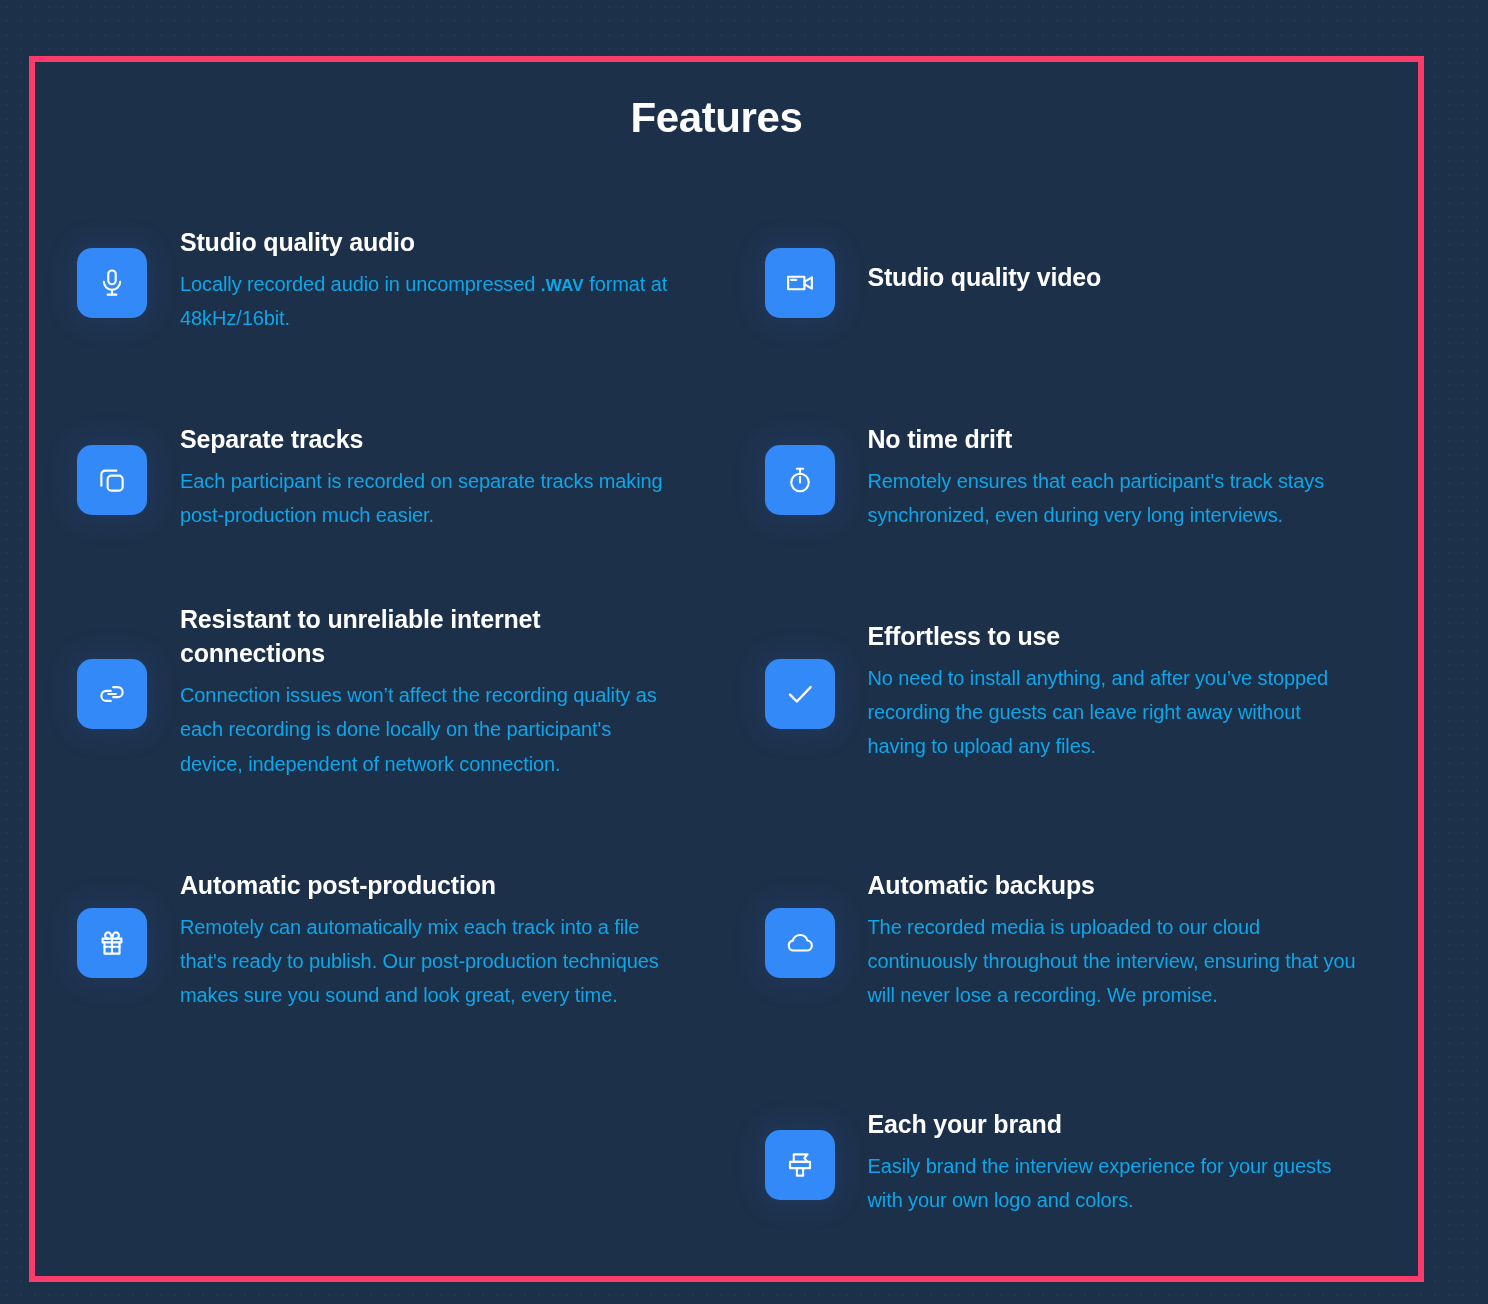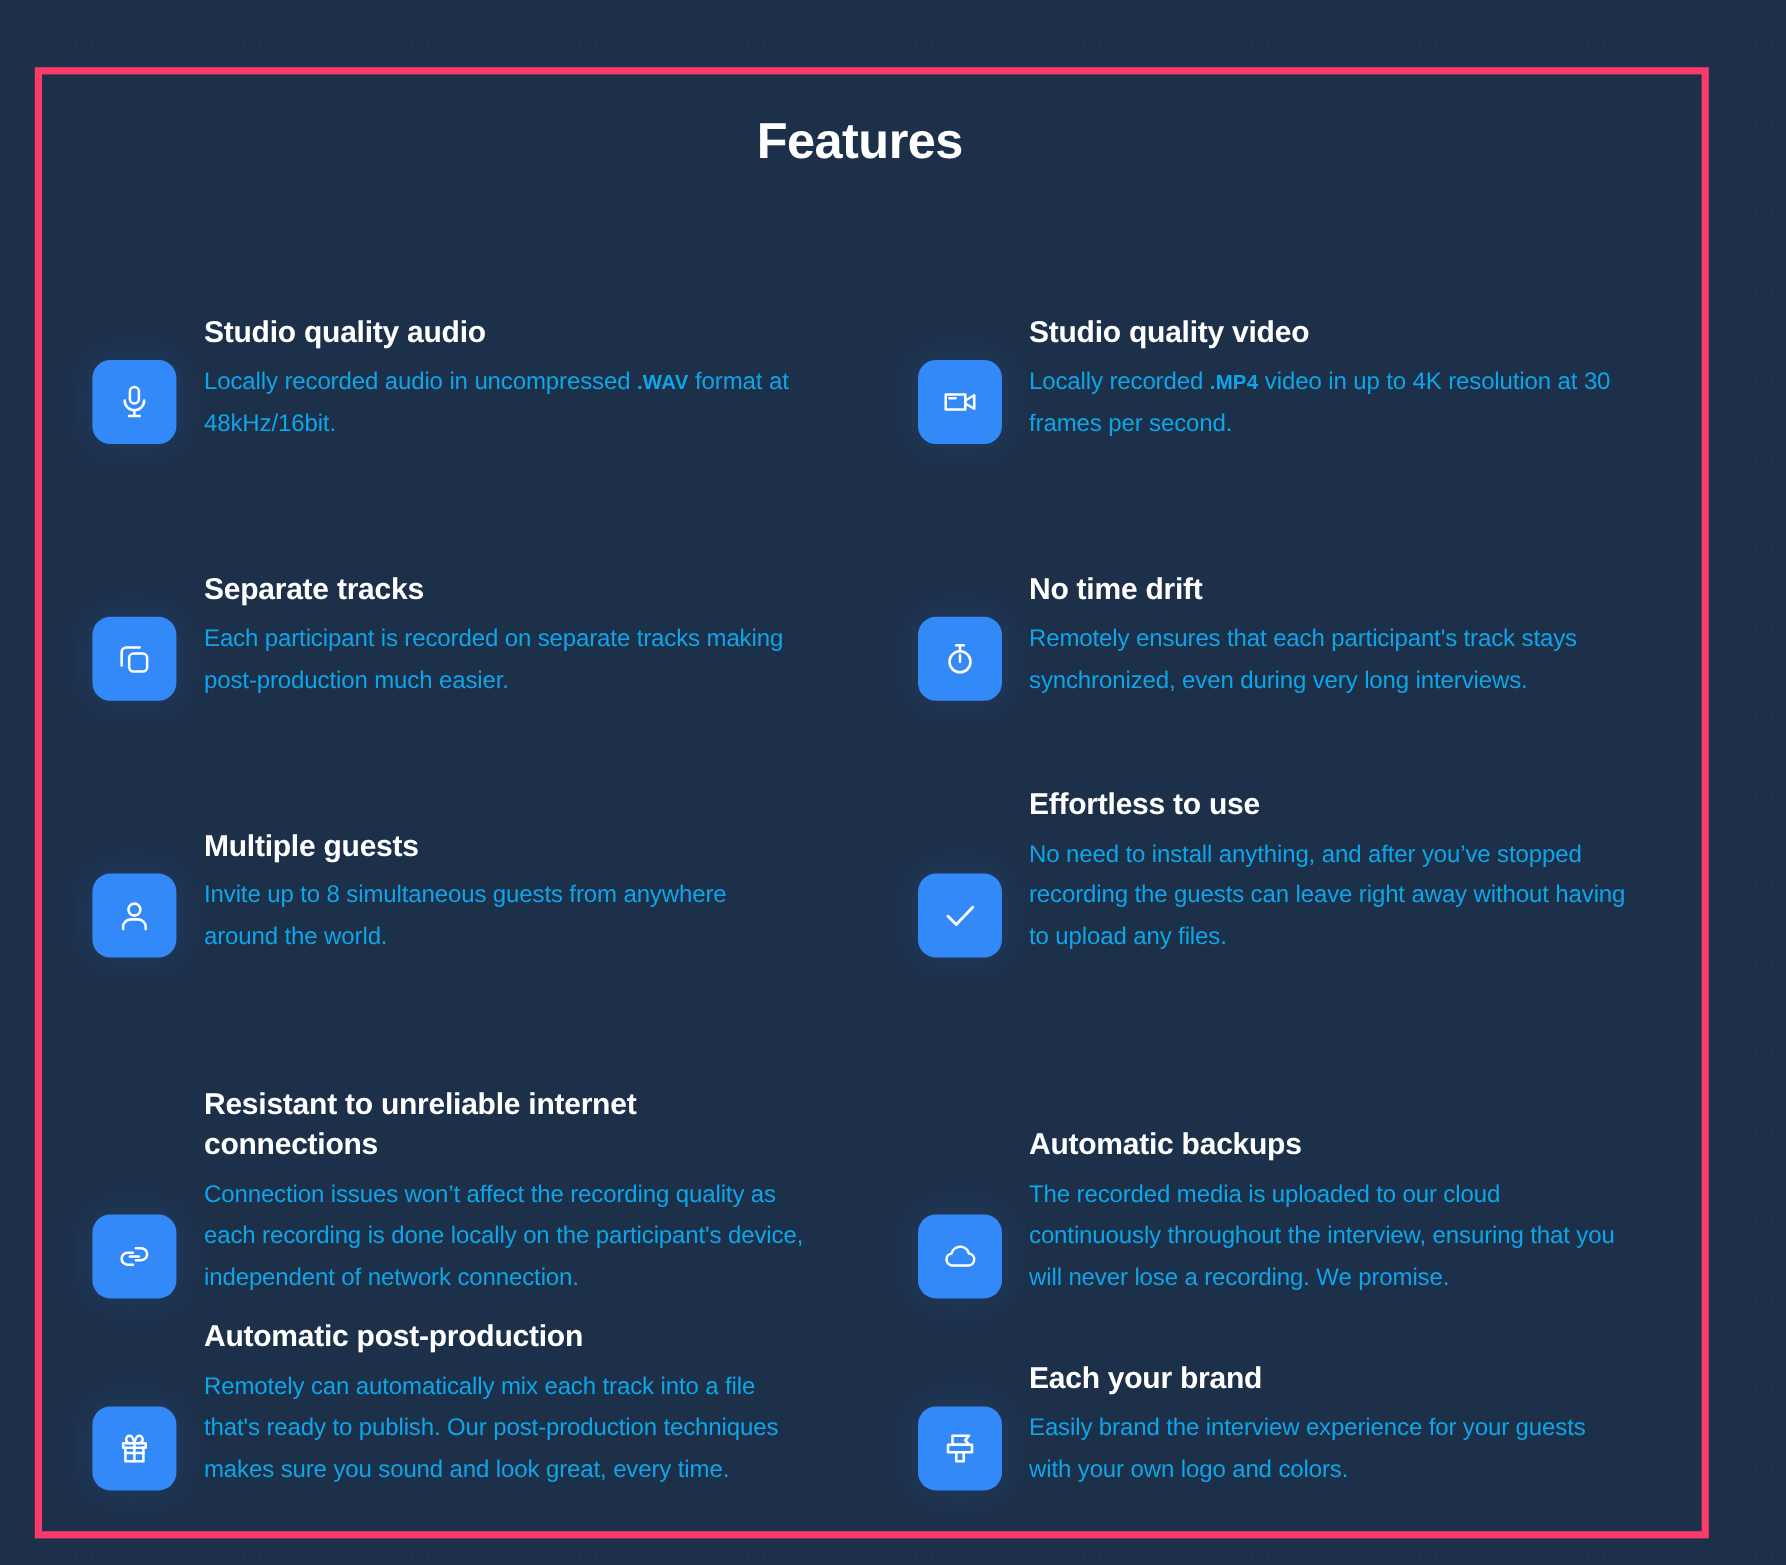--- a/index.html
+++ b/index.html
@@ -62,22 +62,22 @@
     padding-left: 2px;
   }
 
   .feature-col {
     display: flex;
     flex-direction: column;
   }
 
   .feature-item {
     display: flex;
-    align-items: flex-end;
-    gap: 23px;
+    align-items: center;
+    gap: 33px;
     margin-bottom: 34px;
   }
 
   .feature-icon-box {
     flex: 0 0 auto;
     width: 70px;
     height: 70px;
     border-radius: 15px;
     background: #3389f7;
     display: flex;
@@ -162,32 +162,20 @@
               <rect x="8.5" y="8.5" width="12" height="12" rx="3"></rect>
               <path d="M15.5 4.5H6.5a3 3 0 0 0-3 3v9"></path>
             </svg>
           </div>
           <div class="feature-body">
             <div class="feature-title">Separate tracks</div>
             <div class="feature-desc"><span>Each participant is recorded on separate tracks making post-production much easier.</span><b></b><span></span></div>
           </div>
         </div>
 
-        <div class="feature-item">
-          <div class="feature-icon-box">
-            <svg viewBox="0 0 24 24" fill="none" stroke="#ffffff" stroke-width="1.7" stroke-linecap="round" stroke-linejoin="round">
-              <circle cx="12" cy="8" r="4"></circle>
-              <path d="M4.5 21v-1.5a5 5 0 0 1 5-5h5a5 5 0 0 1 5 5V21"></path>
-            </svg>
-          </div>
-          <div class="feature-body">
-            <div class="feature-title">Multiple guests</div>
-            <div class="feature-desc"><span>Invite up to 8 simultaneous guests from anywhere around the world.</span><b></b><span></span></div>
-          </div>
-        </div>
 
         <div class="feature-item">
           <div class="feature-icon-box">
             <svg viewBox="0 0 24 24" fill="none" stroke="#ffffff" stroke-width="1.7" stroke-linecap="round" stroke-linejoin="round">
               <path d="M13 6.5h3.5a4 4 0 0 1 0 8H13"></path>
               <path d="M11 17.5H7.5a4 4 0 0 1 0-8H11"></path>
               <path d="M9 12h6"></path>
             </svg>
           </div>
           <div class="feature-body">
@@ -220,21 +208,20 @@
         <div class="feature-item">
           <div class="feature-icon-box">
             <svg viewBox="0 0 24 24" fill="none" stroke="#ffffff" stroke-width="1.7" stroke-linecap="round" stroke-linejoin="round">
               <rect x="2.5" y="7" width="13" height="10"></rect>
               <path d="M15.5 11l6-3.5v9l-6-3.5z"></path>
               <line x1="5" y1="9.5" x2="9" y2="9.5"></line>
             </svg>
           </div>
           <div class="feature-body">
             <div class="feature-title">Studio quality video</div>
-            <div class="feature-desc"><span>Locally recorded </span><b>.MP4</b><span> video in up to 4K resolution at 30 frames per second.</span></div>
           </div>
         </div>
 
         <div class="feature-item">
           <div class="feature-icon-box">
             <svg viewBox="0 0 24 24" fill="none" stroke="#ffffff" stroke-width="1.7" stroke-linecap="round" stroke-linejoin="round">
               <circle cx="12" cy="14" r="7"></circle>
               <line x1="12" y1="14" x2="12" y2="9.5"></line>
               <line x1="9.5" y1="3" x2="14.5" y2="3"></line>
               <line x1="12" y1="3" x2="12" y2="7"></line>

